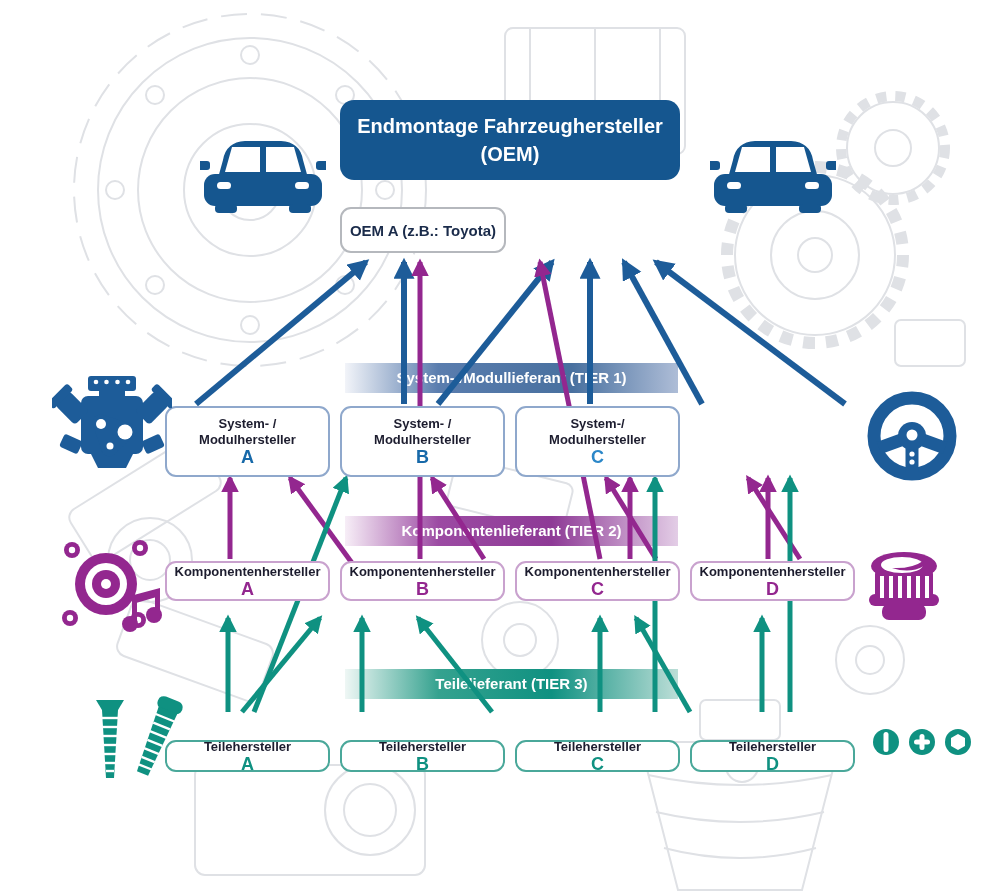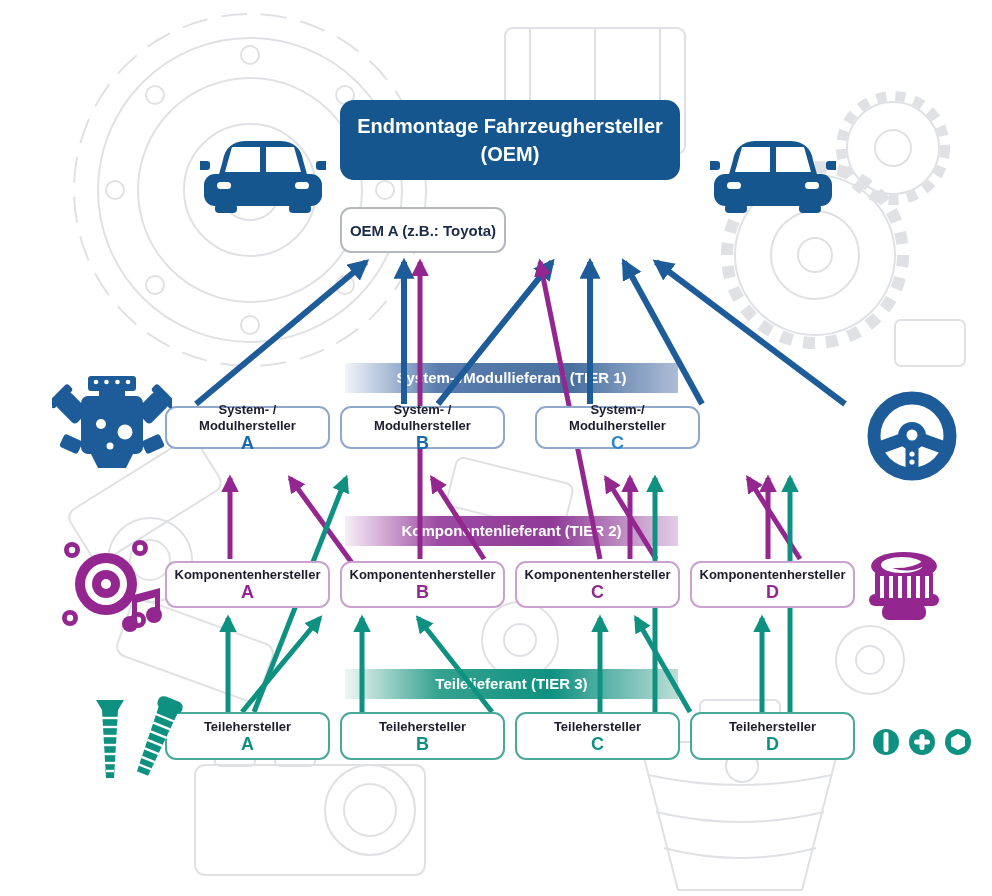--- a/index.html
+++ b/index.html
@@ -10,25 +10,25 @@
   .banner{position:absolute;z-index:1;height:30px;line-height:30px;text-align:center;
           color:#ffffff;font-weight:bold;font-size:15px;}
   #arrow-layer{z-index:2;pointer-events:none;}
   .node{position:absolute;z-index:3;background:#ffffff;border-radius:11px;
         display:flex;flex-direction:column;align-items:center;justify-content:center;
         text-align:center;box-sizing:border-box;}
   .main-box{left:340px;top:100px;width:340px;height:80px;background:#15568f;border-radius:14px;
             color:#ffffff;font-weight:bold;font-size:20px;line-height:28px;}
   .oem-box{top:207px;width:166px;height:46px;border:2px solid #b5b8bd;
            font-weight:bold;font-size:15px;color:#1a2b4a;}
-  .t1-box{top:406px;width:165px;height:43px;border:2px solid #8fa8cc;
+  .t1-box{top:406px;width:165px;height:71px;border:2px solid #8fa8cc;
           font-weight:bold;font-size:13px;color:#1c1c2e;line-height:16px;}
-  .t2-box{top:561px;width:165px;height:47px;border:2px solid #c9a2ce;
+  .t2-box{top:561px;width:165px;height:40px;border:2px solid #c9a2ce;
           font-weight:bold;font-size:13px;color:#1c1c2e;line-height:16px;}
-  .t3-box{top:712px;width:165px;height:48px;border:2px solid #4aa89a;
+  .t3-box{top:740px;width:165px;height:32px;border:2px solid #4aa89a;
           font-weight:bold;font-size:13px;color:#1c1c2e;line-height:16px;}
   .letter{font-size:18px;line-height:19px;font-weight:bold;}
   .letter-blue{color:#1769a9;}
   .letter-blue-light{color:#2b87c8;}
   .letter-purple{color:#93278f;}
   .letter-teal{color:#0f9181;}
   .banner-t1{left:345px;top:363px;width:333px;
     background:linear-gradient(90deg,#f2f4f9 0%,#5a7dae 28%,#48709f 68%,#aebdd7 100%);}
   .banner-t2{left:345px;top:516px;width:333px;
     background:linear-gradient(90deg,#f7eef7 0%,#9c4ba3 28%,#8e3a96 62%,#e3cde6 100%);}
@@ -185,21 +185,21 @@
   <div class="node t1-box" style="left:165px">
     <div>System- /</div>
     <div>Modulhersteller</div>
     <div class="letter letter-blue">A</div>
   </div>
   <div class="node t1-box" style="left:340px">
     <div>System- /</div>
     <div>Modulhersteller</div>
     <div class="letter letter-blue">B</div>
   </div>
-  <div class="node t1-box" style="left:535px">
+  <div class="node t1-box" style="left:515px">
     <div>System-/</div>
     <div>Modulhersteller</div>
     <div class="letter letter-blue-light">C</div>
   </div>
 
   <div class="node t2-box" style="left:165px">
     <div>Komponentenhersteller</div>
     <div class="letter letter-purple">A</div>
   </div>
   <div class="node t2-box" style="left:340px">

